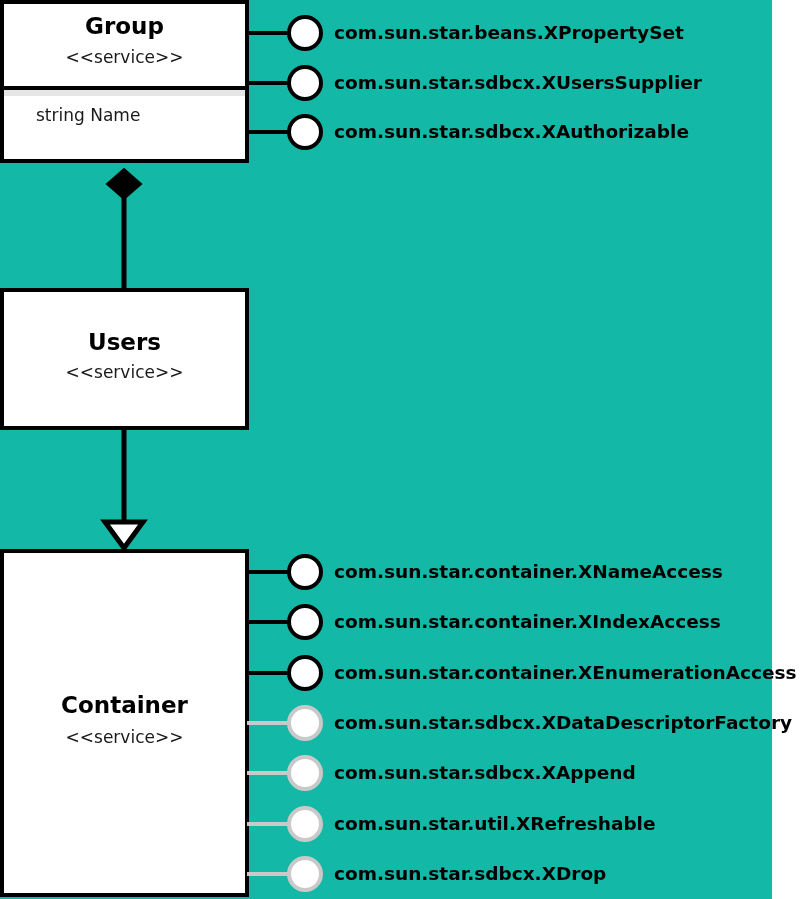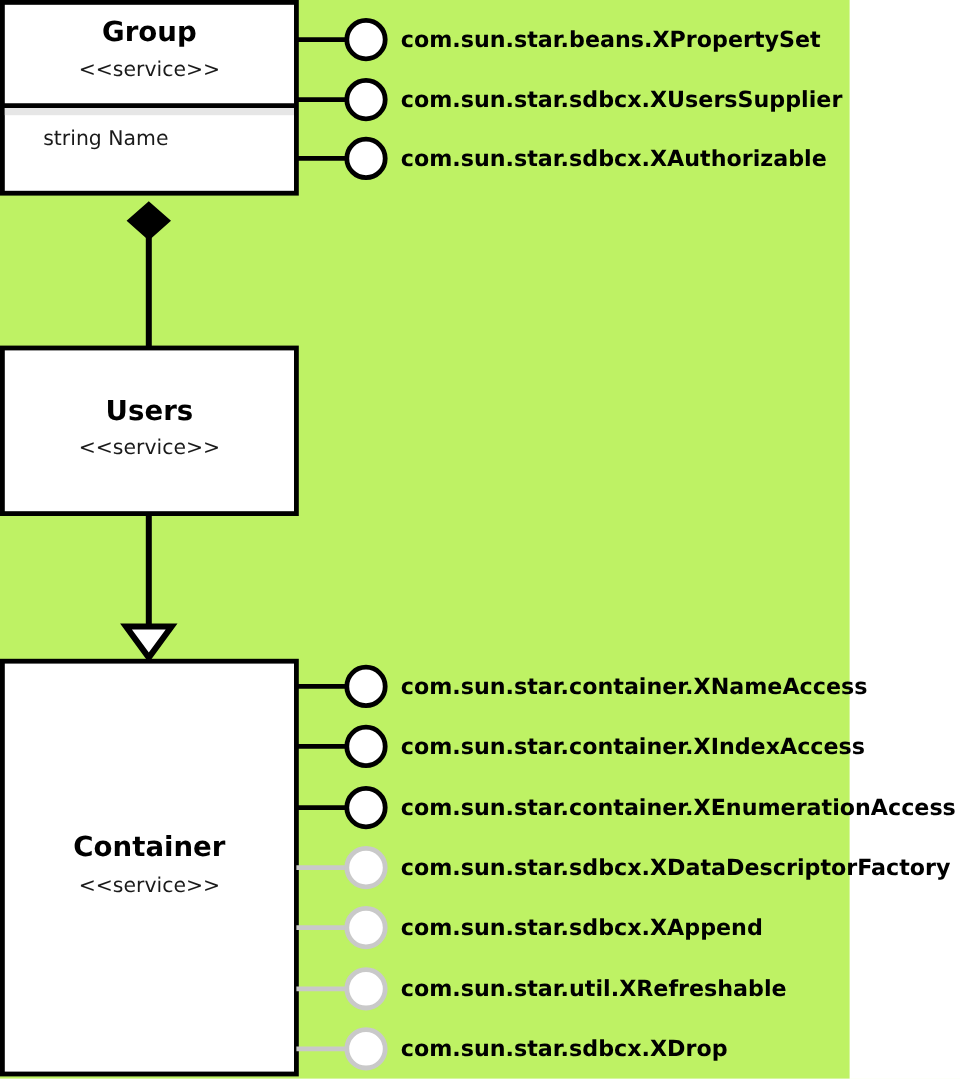--- a/index.html
+++ b/index.html
@@ -9,23 +9,23 @@
     background: #ffffff;
   }
   body {
     width: 800px;
     height: 899px;
     font-family: "DejaVu Sans", "Liberation Sans", sans-serif;
     overflow: hidden;
   }
   #diagram-root {
     position: relative;
-    width: 708px;
+    width: 772px;
     height: 899px;
-    background: #bef264;
+    background: #14b8a6;
   }
   svg#uml-canvas {
     display: block;
     width: 800px;
     height: 899px;
   }
   .cls-box {
     fill: #ffffff;
     stroke: #000000;
     stroke-width: 4;

